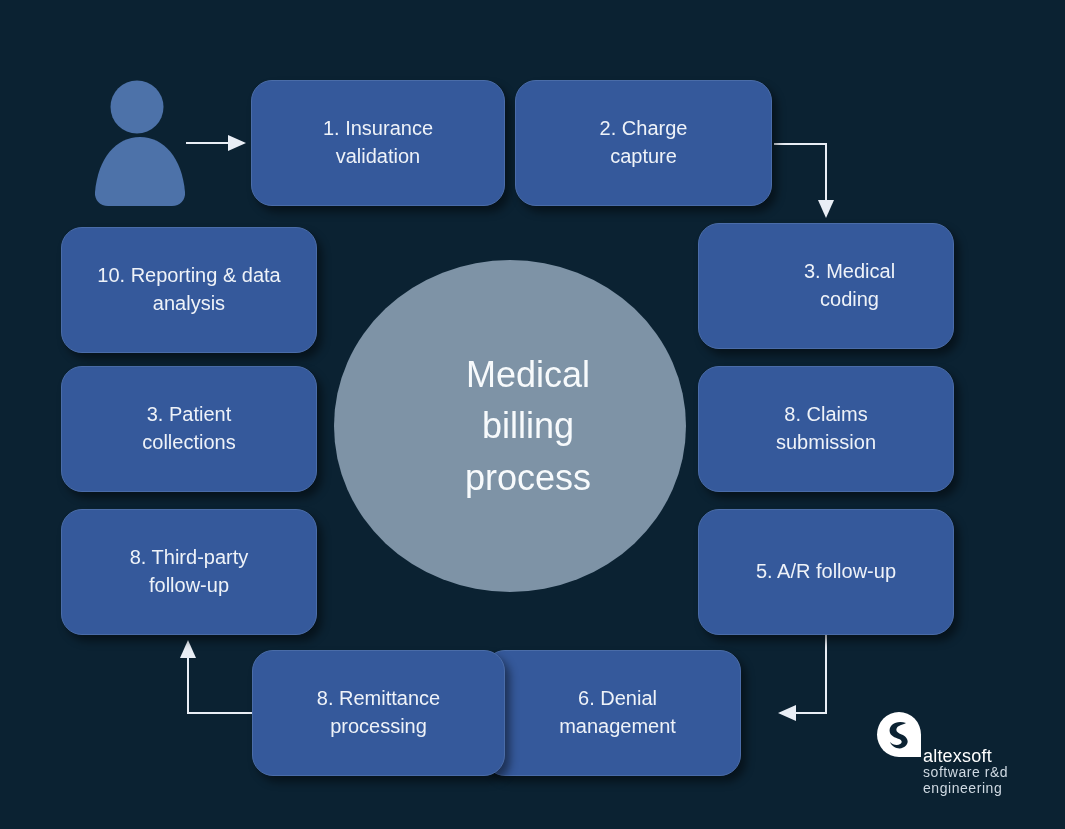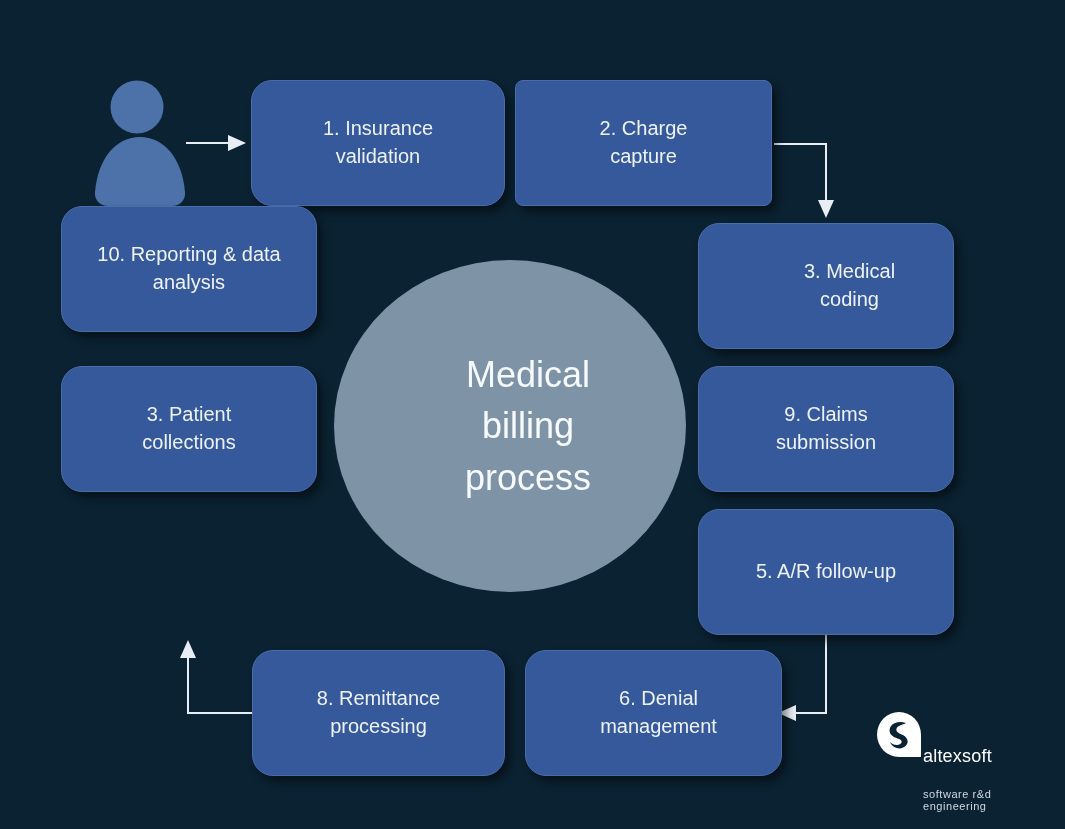--- a/index.html
+++ b/index.html
@@ -48,29 +48,29 @@
     justify-content:center;
     text-align:center;
   }
   .box-label{
     white-space:pre-line;
     color:var(--box-text);
     font-size:20px;
     line-height:1.38;
   }
   .s1{left:251px;top:80px;width:254px;height:126px;}
-  .s2{left:515px;top:80px;width:257px;height:126px;border-radius:8px;}
+  .s2{left:515px;top:80px;width:257px;height:126px;}
   .s3{left:698px;top:223px;width:256px;height:126px;padding-left:47px;}
   .s4{left:698px;top:366px;width:256px;height:126px;}
   .s5{left:698px;top:509px;width:256px;height:126px;}
-  .s6{left:525px;top:650px;width:257px;height:126px;padding-left:10px;}
+  .s6{left:484px;top:650px;width:257px;height:126px;padding-left:10px;}
   .s7{left:252px;top:650px;width:253px;height:126px;}
   .s8{left:61px;top:509px;width:256px;height:126px;}
   .s9{left:61px;top:366px;width:256px;height:126px;}
-  .s10{left:61px;top:206px;width:256px;height:126px;text-align:center;}
+  .s10{left:61px;top:227px;width:256px;height:126px;text-align:center;}
   .circle{
     position:absolute;
     left:334px;top:260px;
     width:352px;height:332px;
     background:var(--circle-fill);
     border-radius:50%;
     display:flex;
     align-items:center;
     justify-content:center;
     text-align:center;
@@ -100,23 +100,23 @@
   .logo-name{
     position:absolute;
     left:46px;top:36px;
     color:var(--logo-white);
     font-size:18px;
     font-weight:400;
     letter-spacing:0.2px;
   }
   .logo-tagline{
     position:absolute;
-    left:46px;top:78px;
+    left:46px;top:54px;
     color:var(--logo-tagline);
-    font-size:11px;
+    font-size:14px;
     letter-spacing:0.55px;
   }
 </style>
 </head>
 <body>
 
 <div class="canvas">
 
   <svg class="arrows" viewBox="0 0 1065 829" xmlns="http://www.w3.org/2000/svg">
     <defs>
@@ -143,33 +143,37 @@
   </div>
   <div class="box s2">
     <span class="box-label">2. Charge
 capture</span>
   </div>
   <div class="box s3">
     <span class="box-label">3. Medical
 coding</span>
   </div>
   <div class="box s4">
-    <span class="box-label">9. Claims
+    <span class="box-label">8. Claims
 submission</span>
   </div>
   <div class="box s5">
     <span class="box-label">5. A/R follow-up</span>
   </div>
   <div class="box s6">
     <span class="box-label">6. Denial
 management</span>
   </div>
   <div class="box s7">
     <span class="box-label">8. Remittance
 processing</span>
+  </div>
+  <div class="box s8">
+    <span class="box-label">8. Third-party
+follow-up</span>
   </div>
   <div class="box s9">
     <span class="box-label">3. Patient
 collections</span>
   </div>
   <div class="box s10">
     <span class="box-label">10. Reporting &amp; data
 analysis</span>
   </div>
 

